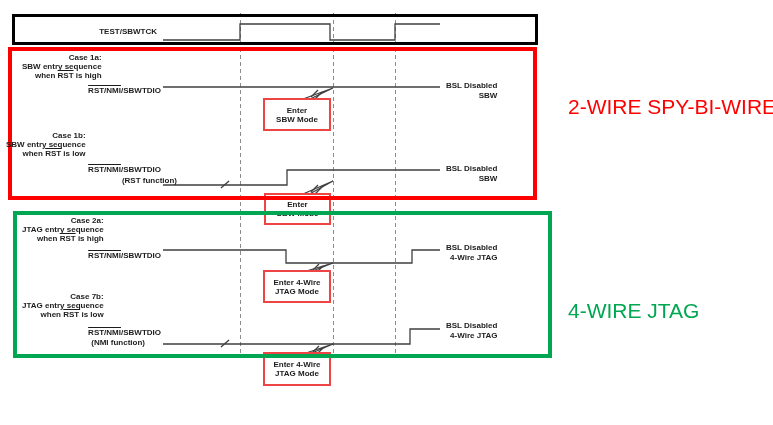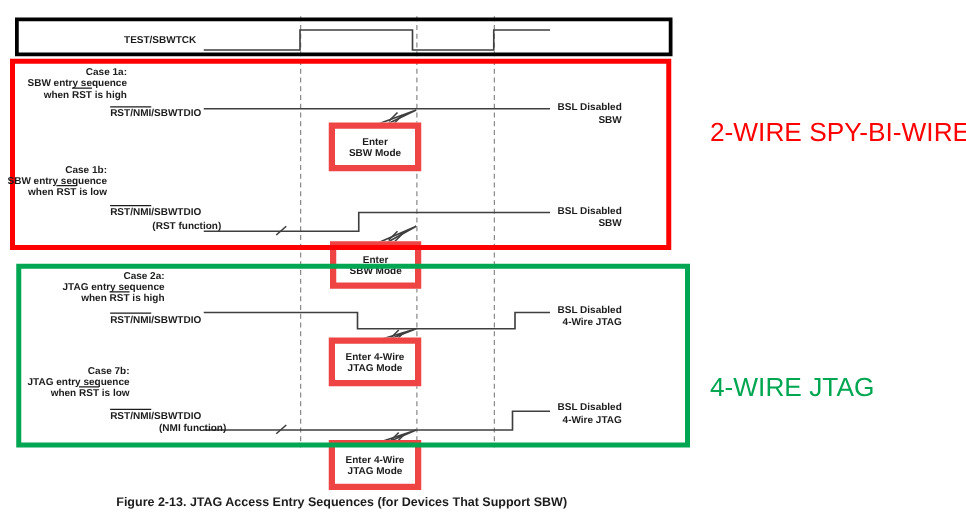--- a/index.html
+++ b/index.html
@@ -4,21 +4,21 @@
 <style>
   html,body{margin:0;padding:0;background:#ffffff;}
   #stage{position:relative;width:773px;height:425px;background:#fff;overflow:hidden;
          font-family:"Liberation Sans",sans-serif;}
   svg{position:absolute;left:0;top:0;z-index:1;}
   .dtext{position:absolute;font:bold 8px "Liberation Sans",sans-serif;color:#1c1c1c;
          line-height:9px;white-space:nowrap;z-index:4;text-align:right;}
   .caseblock{z-index:4;}
   .pinlabel{text-align:right;}
   .ovl{text-decoration:overline;}
-  .enterbox{position:absolute;background:#ffffff;border:5px solid #ef4444;z-index:2;
+  .enterbox{position:absolute;background:#ffffff;border:2px solid #ef4444;z-index:2;
             display:flex;flex-direction:column;justify-content:center;
             font:bold 8px "Liberation Sans",sans-serif;line-height:9px;color:#1c1c1c;
             text-align:center;white-space:nowrap;}
   .frame{position:absolute;z-index:3;pointer-events:none;}
   #clock-frame{left:12px;top:14px;width:520px;height:25px;border:3px solid #000000;}
   #sbw-frame{left:8px;top:47px;width:521px;height:145px;border:4px solid #FF0000;}
   #jtag-frame{left:13px;top:211px;width:531px;height:139px;border:4px solid #00A651;}
   .annotation{position:absolute;font:400 21px "Liberation Sans",sans-serif;
               white-space:nowrap;z-index:4;}
   #annotation-sbw{left:568px;top:95px;color:#FF0000;}
@@ -102,41 +102,40 @@
     <div>SBW entry sequence</div>
     <div><span>when </span><span class="ovl">RST</span><span> is low</span></div>
   </div>
   <div class="dtext pinlabel" style="right:612px;top:165px;"><span class="ovl">RST/NMI</span><span>/SBWTDIO</span></div>
   <div class="dtext pinlabel" style="right:596px;top:176px;">(RST function)</div>
   <div class="dtext" style="left:446px;top:164px;line-height:10px;">
     <div>BSL Disabled</div>
     <div>SBW</div>
   </div>
 
-  <div class="dtext caseblock" style="left:22px;top:216px;margin-left:28px;">
+  <div class="dtext caseblock" style="left:22px;top:216px;">
     <div>Case 2a:</div>
     <div>JTAG entry sequence</div>
     <div><span>when </span><span class="ovl">RST</span><span> is high</span></div>
   </div>
   <div class="dtext pinlabel" style="right:612px;top:251px;"><span class="ovl">RST/NMI</span><span>/SBWTDIO</span></div>
   <div class="dtext" style="left:446px;top:243px;line-height:10px;">
     <div>BSL Disabled</div>
     <div>4-Wire JTAG</div>
   </div>
 
   <div class="dtext caseblock" style="left:22px;top:292px;">
     <div>Case 7b:</div>
     <div>JTAG entry sequence</div>
     <div><span>when </span><span class="ovl">RST</span><span> is low</span></div>
   </div>
   <div class="dtext pinlabel" style="right:612px;top:328px;"><span class="ovl">RST/NMI</span><span>/SBWTDIO</span></div>
-  <div class="dtext pinlabel" style="right:592px;top:338px;">(NMI function)</div>
+  <div class="dtext pinlabel" style="right:628px;top:338px;">(NMI function)</div>
   <div class="dtext" style="left:446px;top:321px;line-height:10px;">
     <div>BSL Disabled</div>
     <div>4-Wire JTAG</div>
   </div>
 
   <div class="annotation" id="annotation-sbw">2-WIRE SPY-BI-WIRE</div>
   <div class="annotation" id="annotation-jtag">4-WIRE JTAG</div>
 
-  <div id="figure-caption">Figure 2-13. JTAG Access Entry Sequences (for Devices That Support SBW)</div>
 
 </div>
 
 </body></html>

